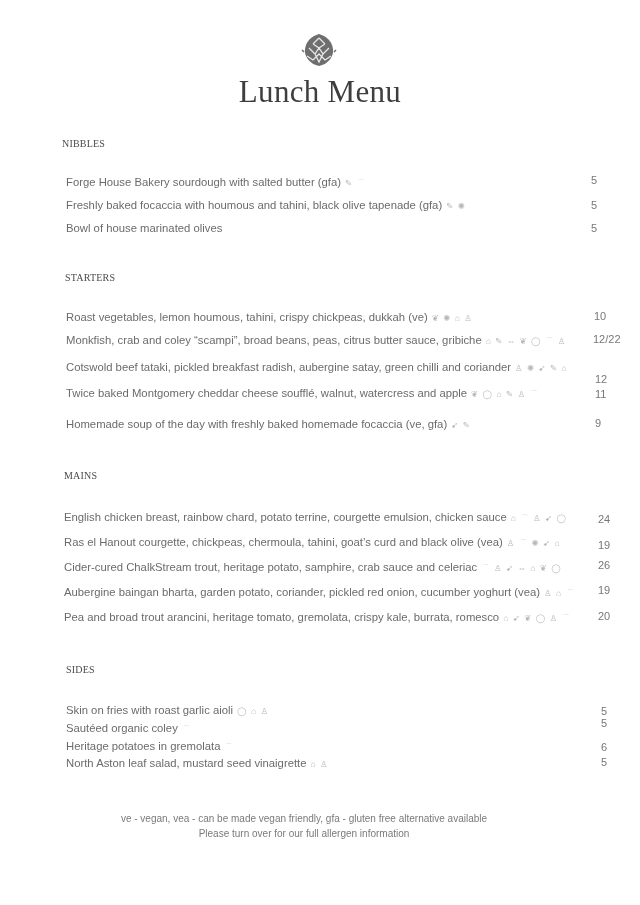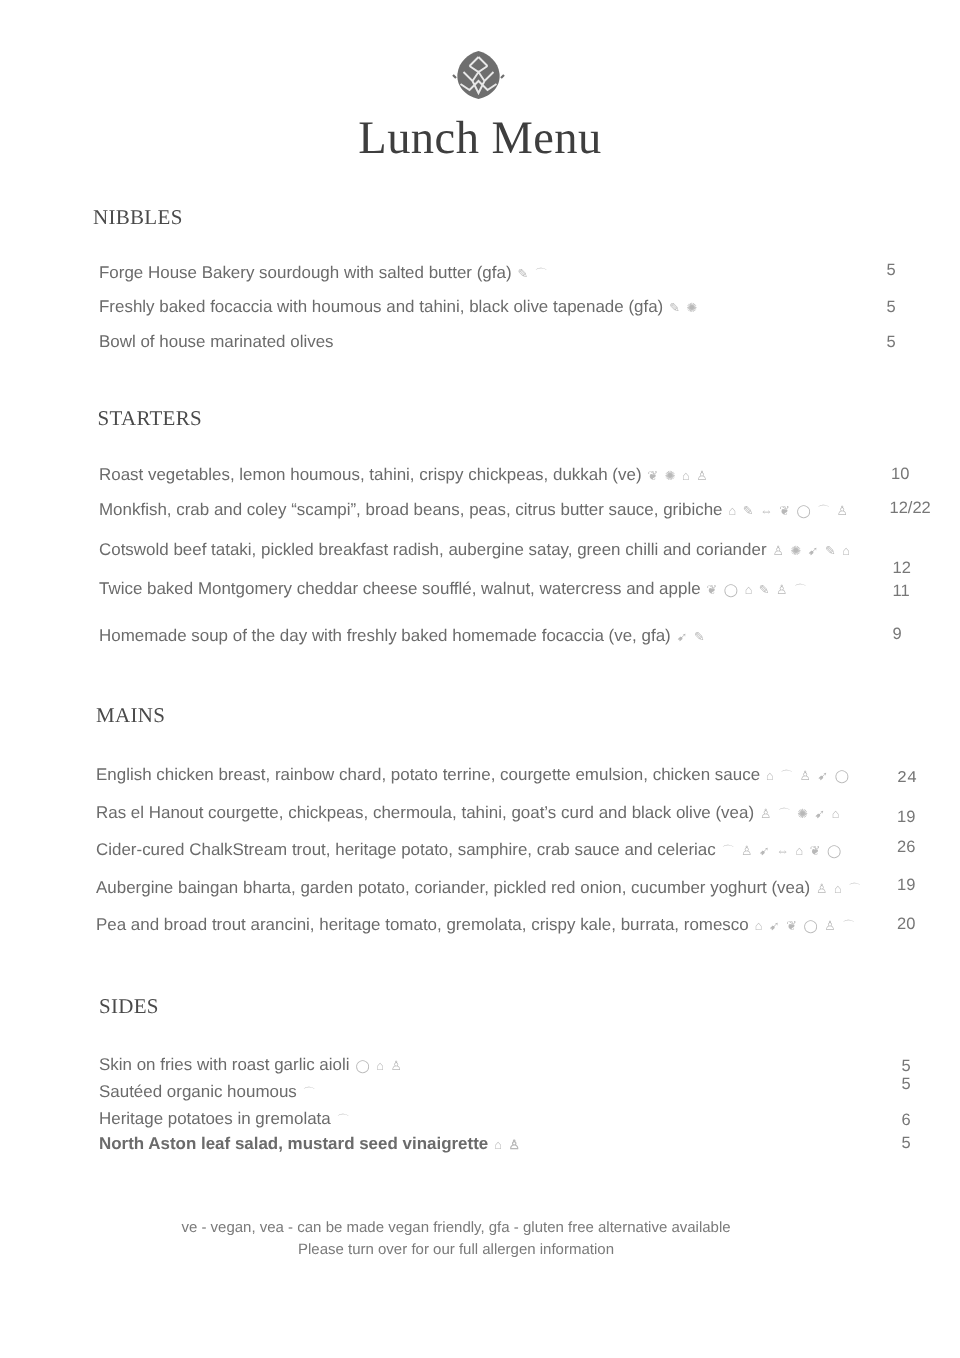--- a/index.html
+++ b/index.html
@@ -1,19 +1,19 @@
 <!DOCTYPE html>
 <html><head>
 <meta charset="utf-8">
 <style>
   html, body { margin:0; padding:0; background:#ffffff; }
   body { width:640px; height:905px; position:relative; overflow:hidden; font-family:"Liberation Sans", sans-serif; color:#6a6a6a; }
   .logo { position:absolute; left:301px; top:32px; width:36px; height:36px; }
   .title { position:absolute; left:0; width:640px; top:74px; text-align:center; font-family:"Liberation Serif", serif; font-size:31px; color:#3e3e3e; letter-spacing:0.3px; }
-  .section-head { position:absolute; font-family:"Liberation Serif", serif; font-size:14px; color:#4a4a4a; letter-spacing:0.2px;text-align:center; }
+  .section-head { position:absolute; font-family:"Liberation Serif", serif; font-size:10px; color:#4a4a4a; letter-spacing:0.2px;text-align:center; }
   .item { position:absolute; font-size:11.3px; color:#6b6b6b; white-space:nowrap; }
   .item .allergens { color:#b8b8b8; font-size:8.5px; margin-left:4px; letter-spacing:1px; }
   .price { position:absolute; font-size:11px; color:#777; }
   .footer { position:absolute; left:0; width:608px; text-align:center; font-size:10px; color:#7a7a7a; line-height:14px; }
 </style>
 </head>
 <body>
 
 <svg class="logo" viewBox="0 0 36 36">
   <path d="M18 2 C11 4 5 9 4 17 C3 25 9 32 18 34 C27 32 33 25 32 17 C31 9 25 4 18 2 Z" fill="#6e6e6e"></path>
@@ -37,34 +37,34 @@
 <div class="price" style="left:593px; top:333px;">12/22</div>
 <div class="item" style="left:66px; top:361px;"><span>Cotswold beef tataki, pickled breakfast radish, aubergine satay, green chilli and coriander</span><span class="allergens">♙ ✺ ➹ ✎ ⌂</span></div>
 <div class="price" style="left:595px; top:373px;">12</div>
 <div class="item" style="left:66px; top:387px;"><span>Twice baked Montgomery cheddar cheese soufflé, walnut, watercress and apple</span><span class="allergens">❦ ◯ ⌂ ✎ ♙ ⌒</span></div>
 <div class="price" style="left:595px; top:388px;">11</div>
 <div class="item" style="left:66px; top:418px;"><span>Homemade soup of the day with freshly baked homemade focaccia (ve, gfa)</span><span class="allergens">➹ ✎</span></div>
 <div class="price" style="left:595px; top:417px;">9</div>
 
 <div class="section-head" style="left:64px; top:470px;">MAINS</div>
 <div class="item" style="left:64px; top:511px;"><span>English chicken breast, rainbow chard, potato terrine, courgette emulsion, chicken sauce</span><span class="allergens">⌂ ⌒ ♙ ➹ ◯</span></div>
-<div class="price" style="left:598px; top:513px;font-family:Liberation Mono, monospace;">24</div>
+<div class="price" style="left:598px; top:513px;">24</div>
 <div class="item" style="left:64px; top:536px;"><span>Ras el Hanout courgette, chickpeas, chermoula, tahini, goat’s curd and black olive (vea)</span><span class="allergens">♙ ⌒ ✺ ➹ ⌂</span></div>
 <div class="price" style="left:598px; top:539px;">19</div>
 <div class="item" style="left:64px; top:561px;"><span>Cider-cured ChalkStream trout, heritage potato, samphire, crab sauce and celeriac</span><span class="allergens">⌒ ♙ ➹ ⇔ ⌂ ❦ ◯</span></div>
 <div class="price" style="left:598px; top:559px;">26</div>
 <div class="item" style="left:64px; top:586px;"><span>Aubergine baingan bharta, garden potato, coriander, pickled red onion, cucumber yoghurt (vea)</span><span class="allergens">♙ ⌂ ⌒</span></div>
 <div class="price" style="left:598px; top:584px;">19</div>
 <div class="item" style="left:64px; top:611px;"><span>Pea and broad trout arancini, heritage tomato, gremolata, crispy kale, burrata, romesco</span><span class="allergens">⌂ ➹ ❦ ◯ ♙ ⌒</span></div>
 <div class="price" style="left:598px; top:610px;">20</div>
 
 <div class="section-head" style="left:66px; top:664px;">SIDES</div>
 <div class="item" style="left:66px; top:704px;"><span>Skin on fries with roast garlic aioli</span><span class="allergens">◯ ⌂ ♙</span></div>
 <div class="price" style="left:601px; top:705px;">5</div>
-<div class="item" style="left:66px; top:722px;"><span>Sautéed organic houmous</span><span class="allergens">⌒</span></div>
+<div class="item" style="left:66px; top:722px;"><span>Sautéed organic coley</span><span class="allergens">⌒</span></div>
 <div class="price" style="left:601px; top:717px;">5</div>
 <div class="item" style="left:66px; top:740px;"><span>Heritage potatoes in gremolata</span><span class="allergens">⌒</span></div>
 <div class="price" style="left:601px; top:741px;">6</div>
-<div class="item" style="left:66px; top:757px;font-weight:bold;"><span>North Aston leaf salad, mustard seed vinaigrette</span><span class="allergens">⌂ ♙</span></div>
+<div class="item" style="left:66px; top:757px;"><span>North Aston leaf salad, mustard seed vinaigrette</span><span class="allergens">⌂ ♙</span></div>
 <div class="price" style="left:601px; top:756px;">5</div>
 
 <div class="footer" style="top:812px;">ve  - vegan, vea - can be made vegan friendly, gfa - gluten free alternative available</div>
 <div class="footer" style="top:827px;">Please turn over for our full allergen information</div>
 
 </body></html>

